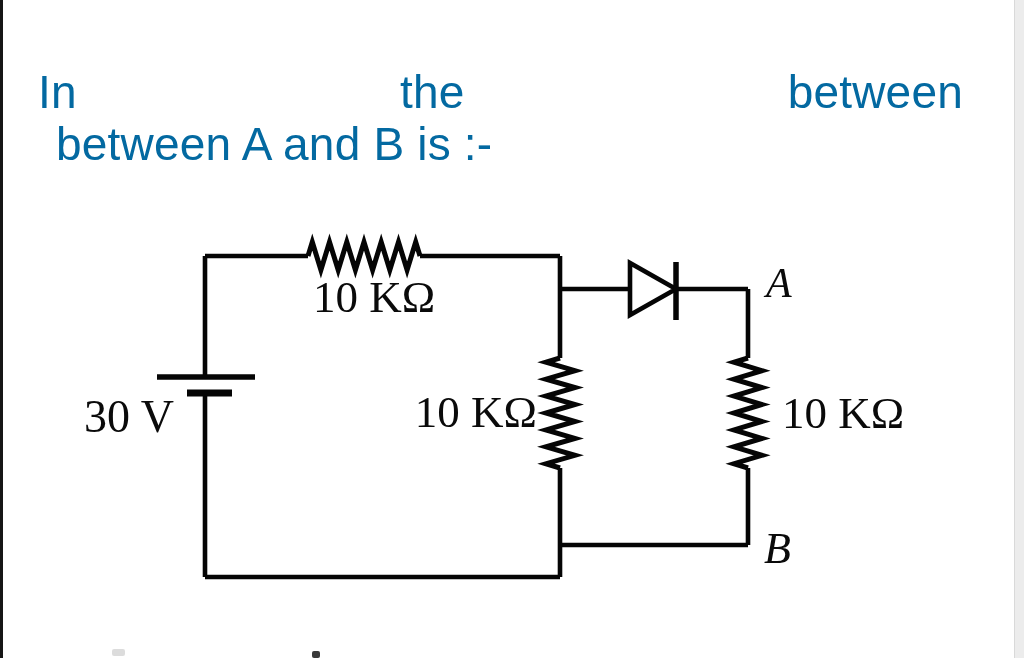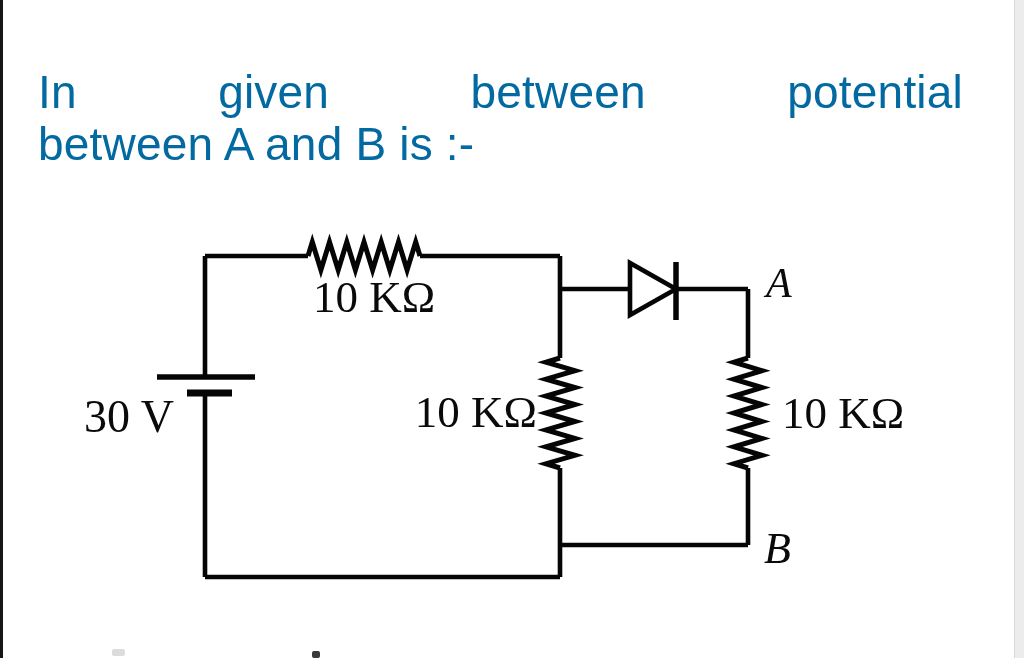--- a/index.html
+++ b/index.html
@@ -22,21 +22,21 @@
     border-left: 1px solid #d9d9d9;
   }
   .question {
     position: absolute; left: 38px; top: 66px;
     width: 925px;
     font-size: 46px; line-height: 52px;
     color: #0369a1;
     letter-spacing: 0.2px;
   }
   .q-line1 { display: flex; justify-content: space-between; }
-  .q-line2 { display: block; }
+  .q-line2 { display: block; margin-left: 18px; }
   svg.circuit { position: absolute; left: 0; top: 0; }
   .wire { stroke: #050505; stroke-width: 4.6; fill: none; stroke-linejoin: miter; }
   .zigzag { stroke: #050505; stroke-width: 5; fill: none; stroke-linejoin: miter; }
   .plate-long { stroke: #050505; stroke-width: 5.5; }
   .plate-short { stroke: #050505; stroke-width: 7; }
   .diode-tri { stroke: #050505; stroke-width: 4.6; fill: none; stroke-linejoin: miter; }
   .diode-bar { stroke: #050505; stroke-width: 5.5; }
   .lbl {
     font-family: "Liberation Serif", serif;
     fill: #0a0a0a;
@@ -48,23 +48,22 @@
 </style>
 </head>
 <body>
 
 <div class="left-border"></div>
 <div class="scroll-strip"></div>
 
 <div class="question">
   <span class="q-line1">
       <span>In</span>
-      <span>given</span>
+      <span>the</span>
       <span>between</span>
-      <span>potential</span>
     </span>
   <span class="q-line2">between A and B is :-</span>
 </div>
 
 <svg class="circuit" width="1024" height="658" viewBox="0 0 1024 658">
 
   <path class="wire" d="M205,256 H308 M420,256 H560"></path>
 
   <polyline class="zigzag" points="308,256 312.3,242 320.9,270 329.5,242 338.2,270 346.8,242 355.4,270 364.0,242 372.6,270 381.2,242 389.8,270 398.5,242 407.1,270 415.7,242 420,256"></polyline>
 

